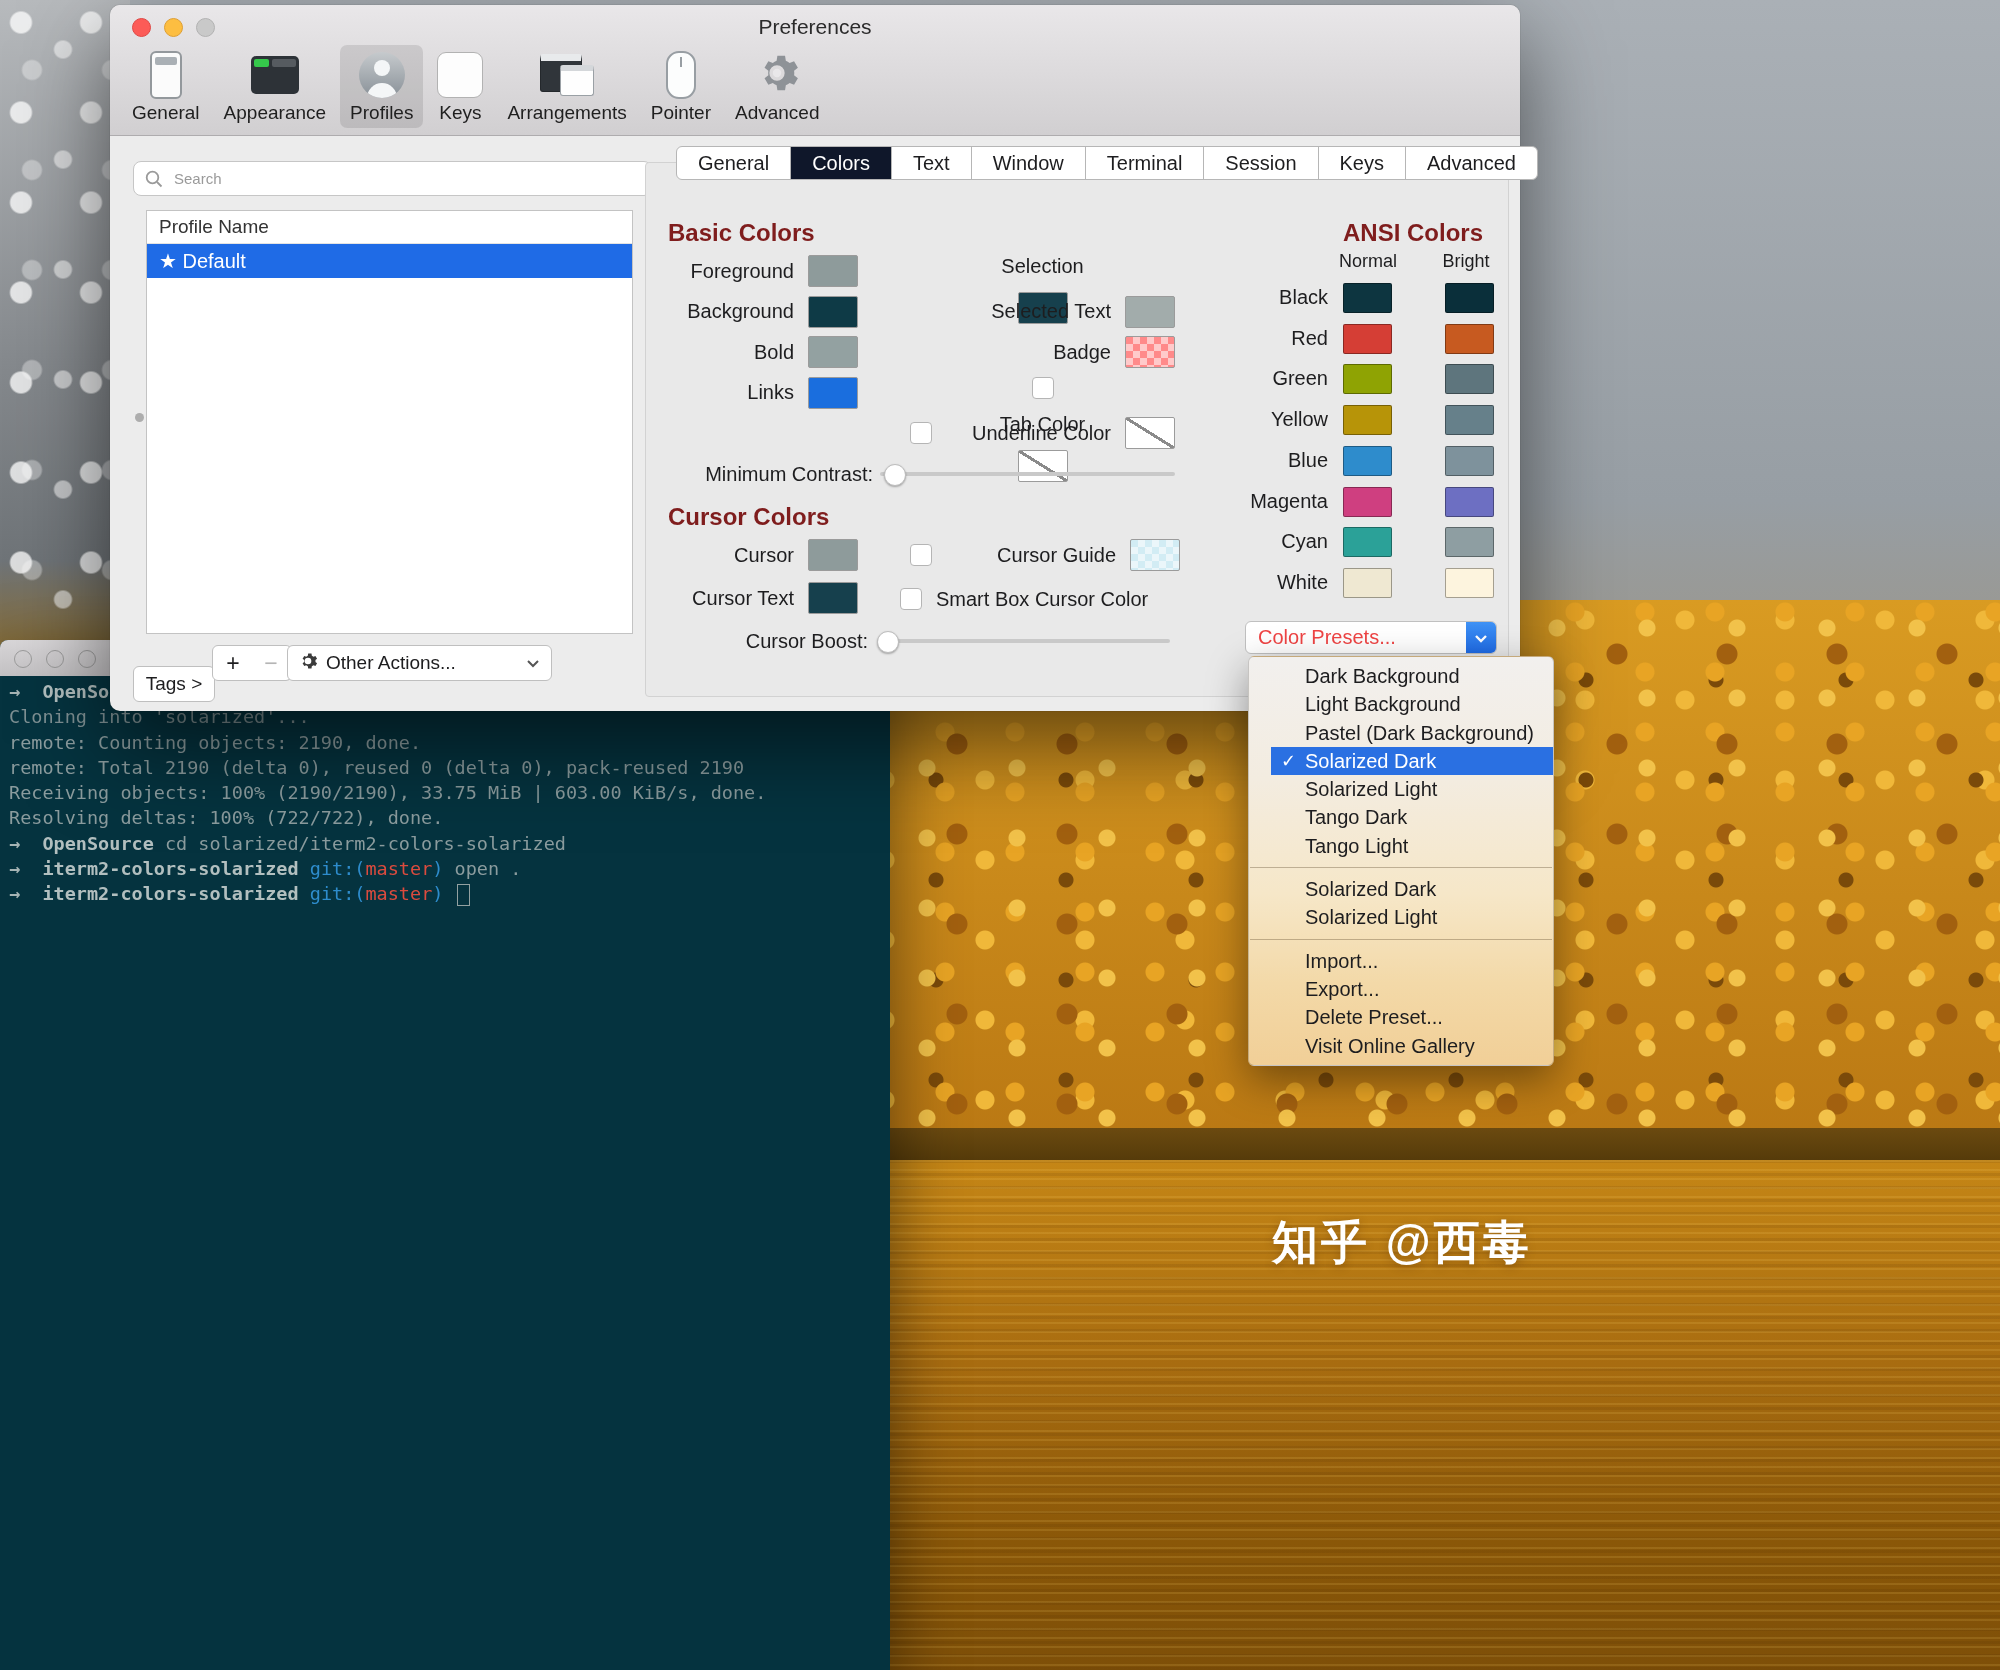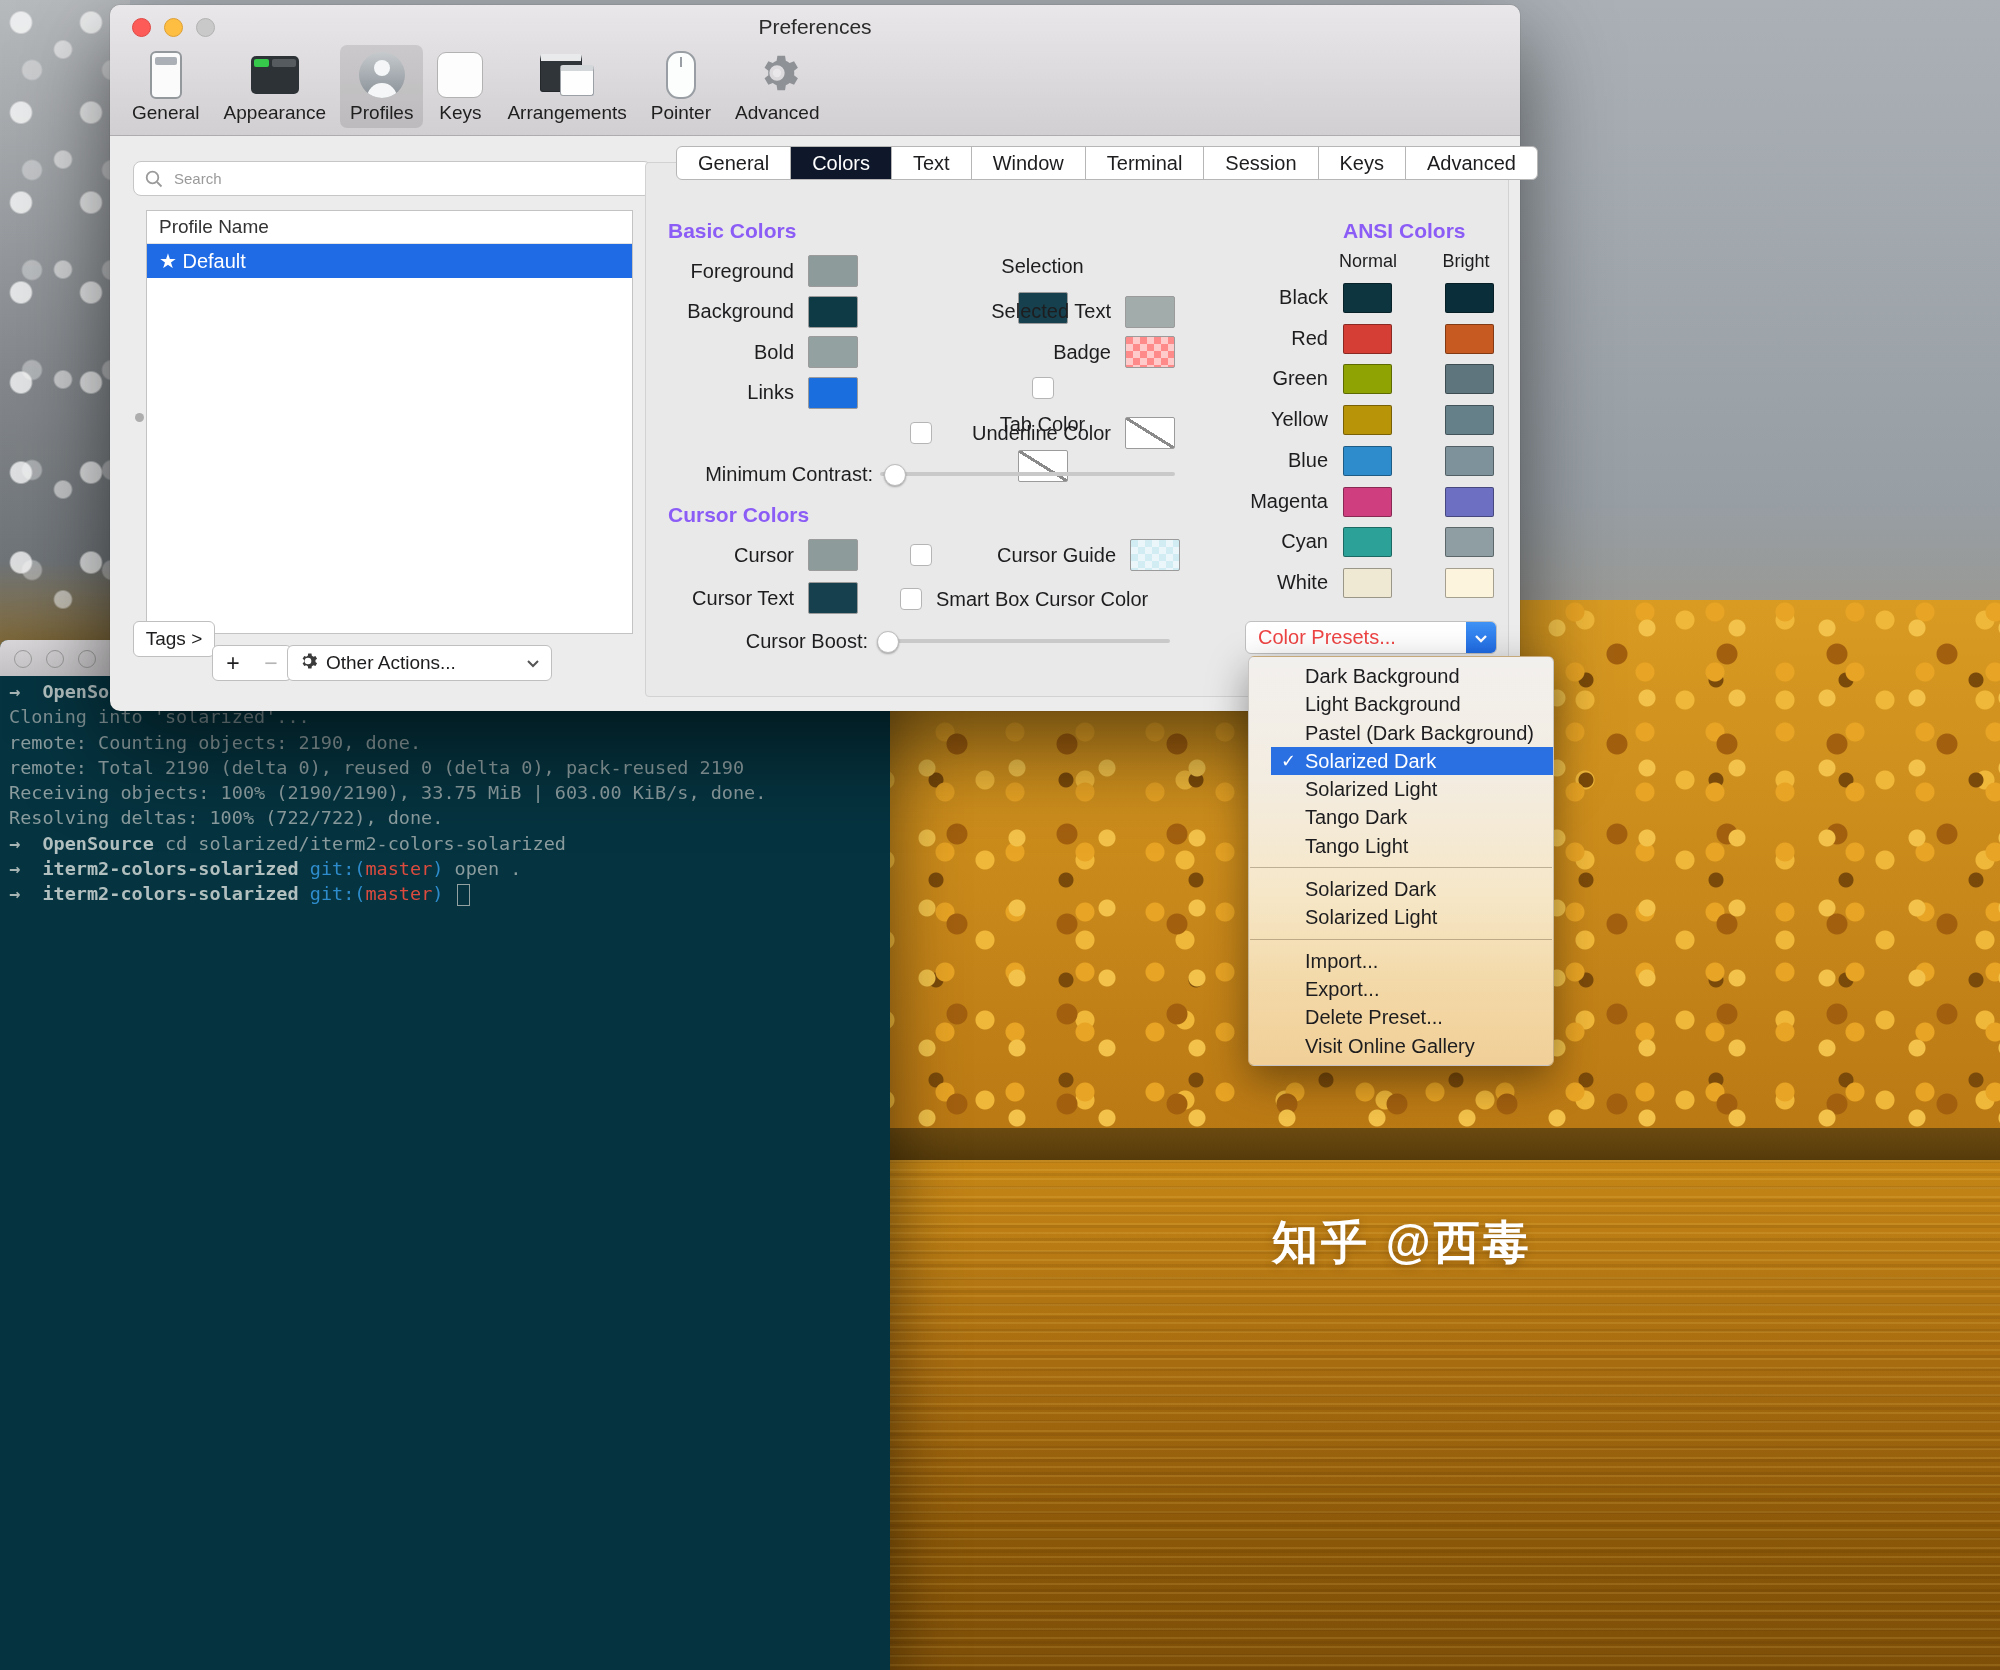--- a/index.html
+++ b/index.html
@@ -111,39 +111,39 @@
   #profile-list{position:absolute;left:36px;top:205px;width:485px;height:422px;background:#fff;
     border:1px solid #c3c3c3;}
   #profile-list .hdr{height:32px;line-height:32px;padding-left:12px;font-size:19px;color:#333;
     border-bottom:1px solid #e3e3e3;}
   .profile-row{height:34px;display:flex;align-items:center;padding-left:12px;font-size:20px;}
   .profile-row.sel{background:#1f6be6;color:#fff;}
   #splitter-dot{position:absolute;left:25px;top:408px;width:9px;height:9px;border-radius:50%;
     background:#adadad;}
   .btn{background:#fff;border:1px solid #bfbfbf;border-radius:6px;font-size:19px;color:#1d1d1f;
     display:flex;align-items:center;justify-content:center;}
-  #tags-btn{position:absolute;left:23px;top:616px;width:80px;height:34px;}
+  #tags-btn{position:absolute;left:23px;top:661px;width:80px;height:34px;}
   #add-btn{position:absolute;left:102px;top:640px;width:40px;height:34px;border-radius:6px 0 0 6px;font-size:23px;}
   #remove-btn{position:absolute;left:141px;top:640px;width:40px;height:34px;border-radius:0 6px 6px 0;
     font-size:23px;color:#b5b5b5;border-left:none;}
   #other-actions{position:absolute;left:177px;top:640px;width:243px;height:34px;justify-content:flex-start;
     gap:8px;padding:0 10px;}
   #other-actions .gear svg{width:20px;height:20px;}
   #other-actions .oa-label{flex:1;text-align:left;}
 
   
   #tab-panel{position:absolute;left:535px;top:157px;width:862px;height:533px;background:#e9e9e9;
     border:1px solid #d2d2d2;border-radius:4px;}
   #tabs{position:absolute;left:566px;top:141px;display:flex;height:32px;border:1px solid #b6b6b6;
     border-radius:6px;overflow:hidden;background:#fff;font-size:20px;}
   .tab{padding:0 21px;line-height:32px;border-right:1px solid #b6b6b6;color:#1d1d1f;}
   .tab:last-child{border-right:none;}
   .tab.active{background:#0f172a;color:#fff;}
 
-  .sec-title{position:absolute;font-size:21px;font-weight:bold;color:#8b5cf6;}
+  .sec-title{position:absolute;font-size:24px;font-weight:bold;color:#7f1d1d;}
   .crow{position:absolute;display:flex;align-items:center;gap:14px;height:32px;font-size:20px;color:#1d1d1f;}
   .crow .clabel{flex:1;text-align:right;}
   .crow.leftalign .clabel{flex:0 0 auto;text-align:left;}
   .well{width:48px;height:30px;border:1px solid #9b9b9b;border-radius:2px;flex:0 0 auto;}
   .well.checker{background-image:
     linear-gradient(45deg, rgba(255,255,255,.55) 25%, transparent 25% 75%, rgba(255,255,255,.55) 75%),
     linear-gradient(45deg, rgba(255,255,255,.55) 25%, transparent 25% 75%, rgba(255,255,255,.55) 75%);
     background-size:14px 14px;background-position:0 0,7px 7px;}
   .well.empty{background:
     linear-gradient(to top right, transparent calc(50% - 1.5px), #8a8a8a calc(50% - 1.5px) calc(50% + 1.5px), transparent calc(50% + 1.5px)),#fff;}

